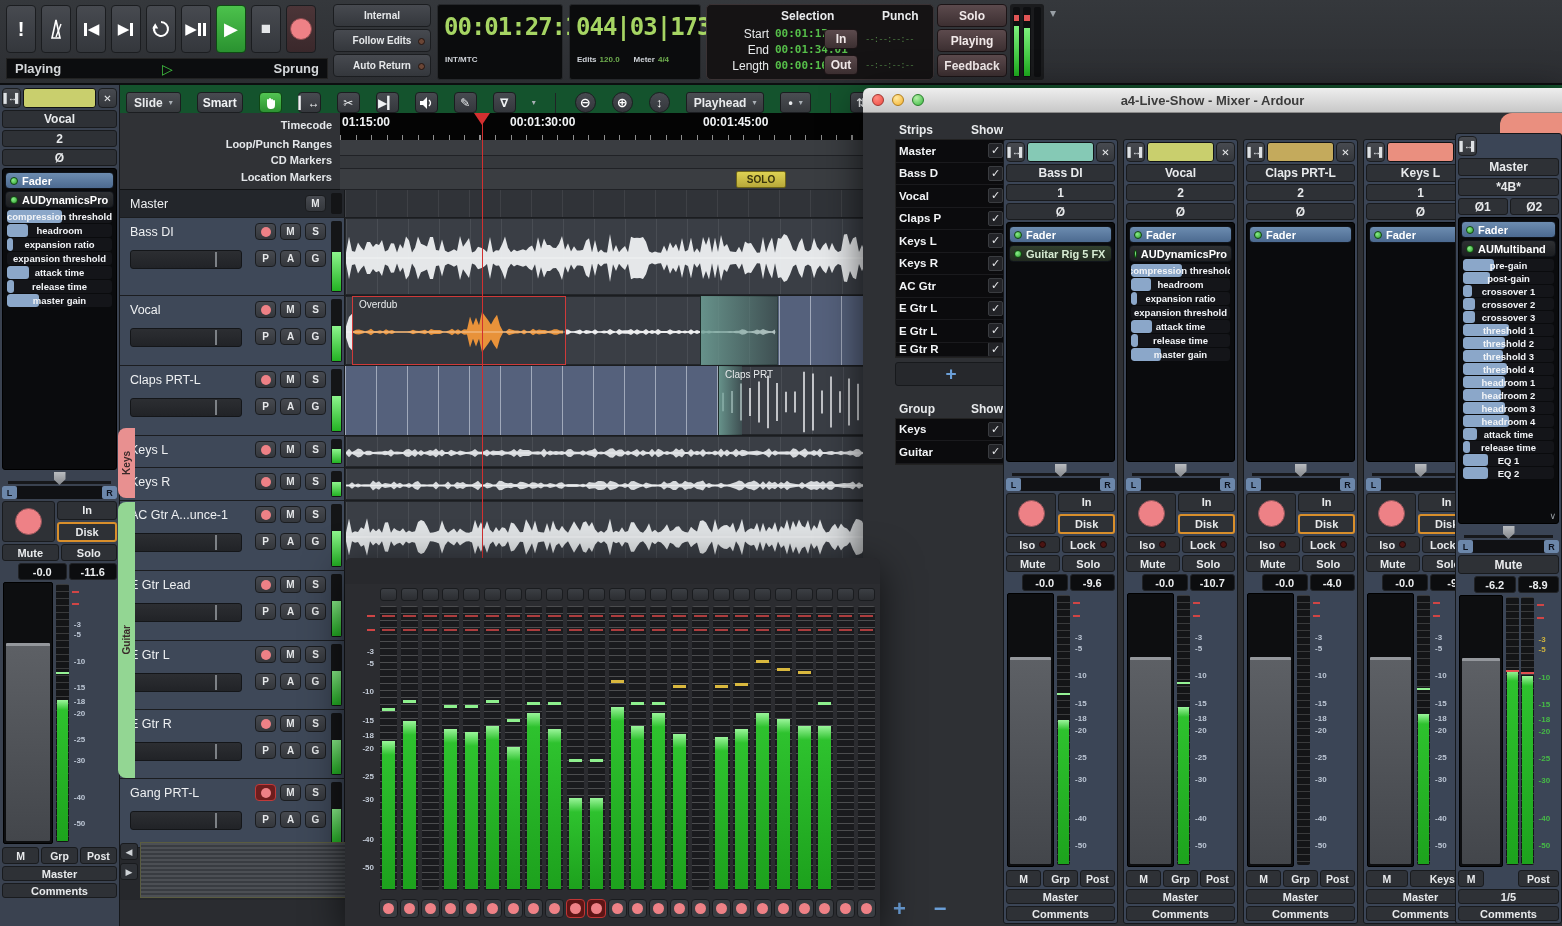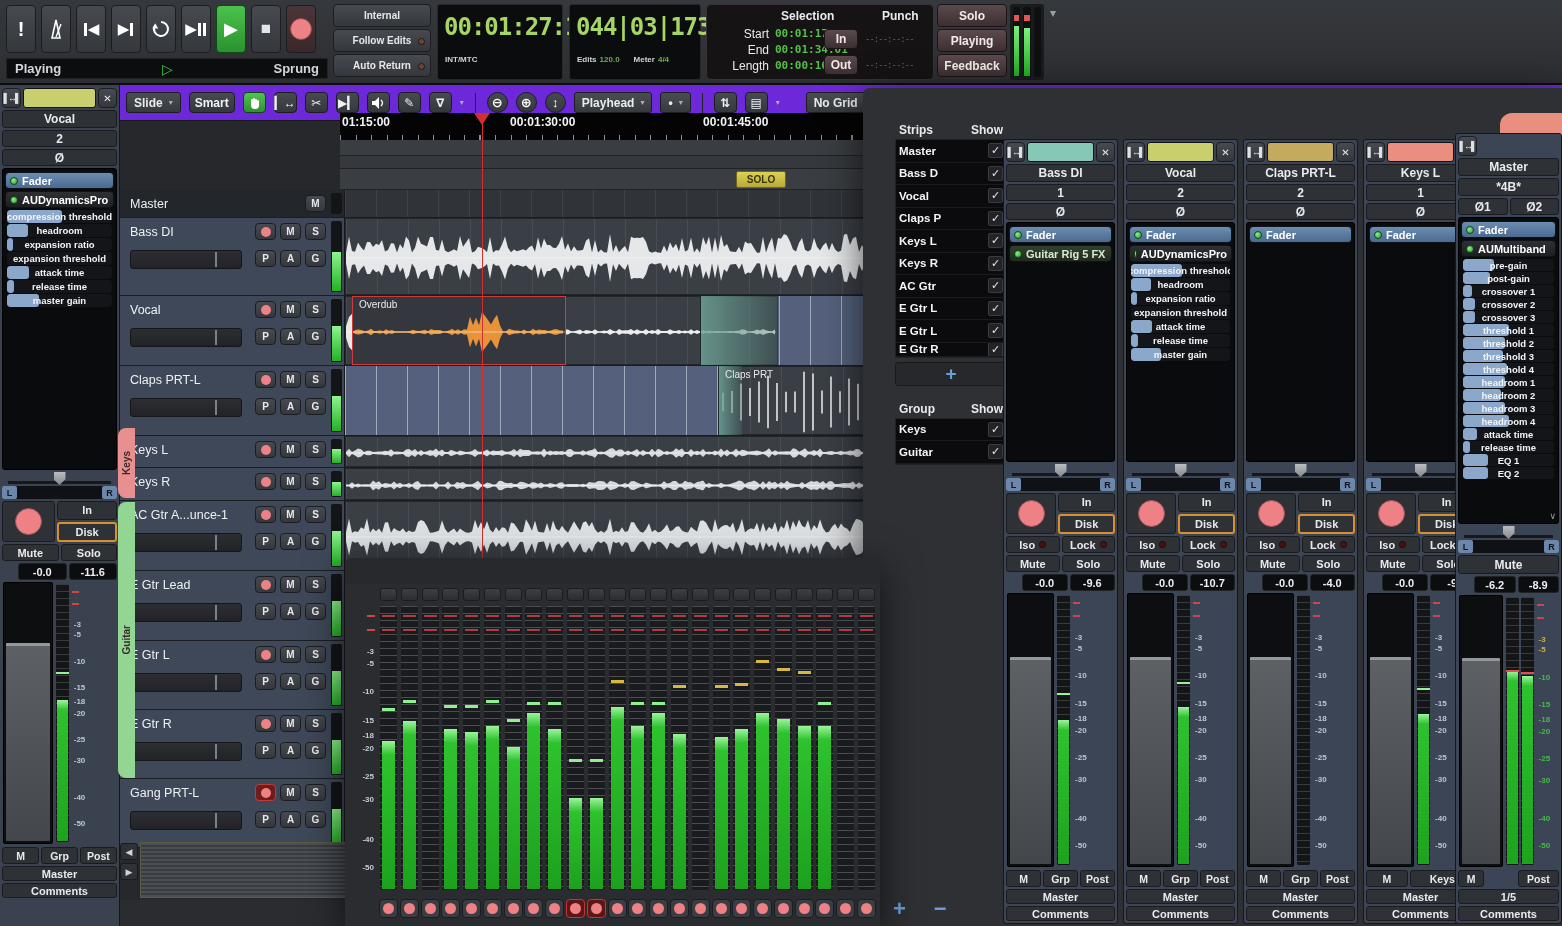--- a/index.html
+++ b/index.html
@@ -119,22 +119,22 @@
   .mpeak { position:absolute; left:0; right:0; height:2px; }
   .mscale { position:relative; flex:1; font-size:8px; color:#bcc6d4; font-weight:bold; }
   .mscale span { position:absolute; left:2px; }
   .mscale .rtick { position:absolute; left:0; width:7px; height:2px; background:#d04545; }
   .routerow { height:17px; flex:none; display:flex; gap:2px; margin-bottom:2px; }
   .routerow .cell { font-size:10.5px; }
   .outbtn { height:15px; flex:none; font-size:11px; margin-bottom:2px; }
   .combtn { height:15px; flex:none; font-size:11px; margin-bottom:2px; }
 
   
-  #edtoolbar { position:absolute; left:120px; top:0; width:1442px; height:36px; background:#6d28d9;
-    border-bottom:1px solid #17191c; display:flex; align-items:center; gap:8px; padding:0 6px; }
+  #edtoolbar { position:absolute; left:120px; top:0; width:1442px; height:36px; background:#14532d;
+    border-bottom:1px solid #17191c; display:flex; align-items:center; gap:16px; padding:0 6px; }
   .drop { height:21px; background:linear-gradient(#4a4d52,#36393d); border:1px solid #1b1d20; border-radius:3px;
     color:#e9ebed; font-size:12px; font-weight:bold; display:flex; align-items:center; gap:6px; padding:0 7px; }
   .drop .car { font-size:8px; color:#aab0b6; }
   .tool { width:23px; height:21px; font-size:12px; color:#f0f2f4; }
   .tool.active { background:linear-gradient(#52c452,#2d9232); border-color:#0e4713; }
   .zbtn { width:21px; height:21px; border-radius:50%; font-size:13px; color:#fff; }
   .sep { width:1px; height:20px; background:#202226; margin:0 3px; }
 
   
   #rlabels { position:absolute; left:120px; top:28px; width:220px; height:77px; background:#303236;
@@ -512,20 +512,26 @@
       <span class="car" style="color:#aab0b6;font-size:8px">▾</span>
       <div class="drop" style="margin-left:18px">
           <span>No Grid</span>
           <span class="car">▾</span>
         </div>
       <div class="drop">
           <span>Beats</span>
         </div>
     </div>
 
+    <div id="rlabels">
+      <div style="top:6px">Timecode</div>
+      <div style="top:25px">Loop/Punch Ranges</div>
+      <div style="top:41px">CD Markers</div>
+      <div style="top:58px">Location Markers</div>
+    </div>
     <div id="rulercanvas">
       <div id="tcruler">
         <span style="left:2px">01:15:00</span>
         <span style="left:170px">00:01:30:00</span>
         <span style="left:363px">00:01:45:00</span>
       </div>
       <div class="rrow" style="top:27px;height:16px"></div>
       <div class="rrow" style="top:43px;height:13px;background:#35383c"></div>
       <div class="rrow" style="top:56px;height:21px">
         <div id="solomark" style="left:396px;top:2px">SOLO</div>
@@ -1164,20 +1170,28 @@
             </div>
             <div class="mbrec">
               <i></i>
             </div>
           </div>
         </div>
     </div>
   </div>
 
   <div id="mixer" class="macwin">
+    <div class="mactitle">
+      <div class="lights">
+        <span class="light l-red"></span>
+        <span class="light l-yel"></span>
+        <span class="light l-grn"></span>
+      </div>
+      <span>a4-Live-Show - Mixer - Ardour</span>
+    </div>
     <div id="mxbody">
       <div id="striplist">
         <div class="slhdr">
             <span>Strips</span>
             <span>Show</span>
           </div>
         <div class="sllist" id="sllist">
             <div class="slrow">
               <span class="nm">Master</span>
               <span class="chk">✓</span>

